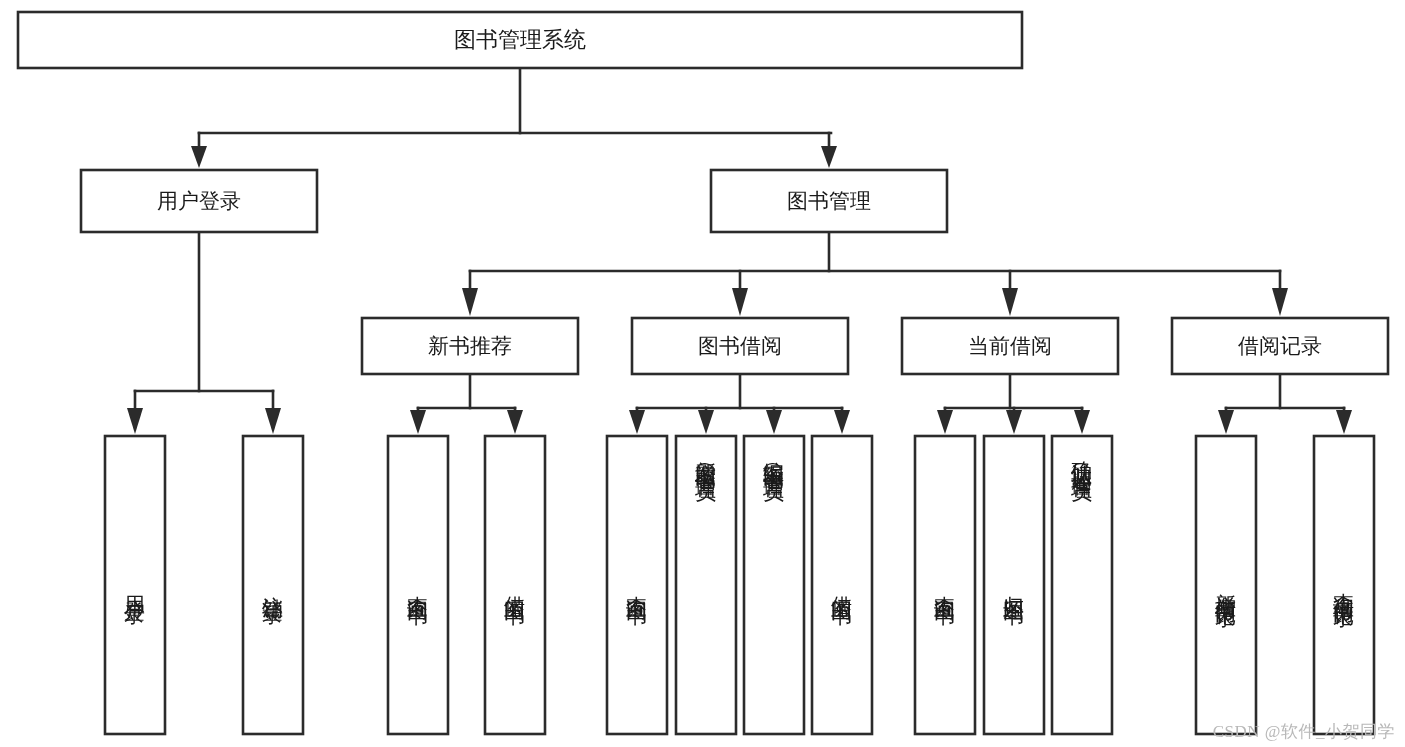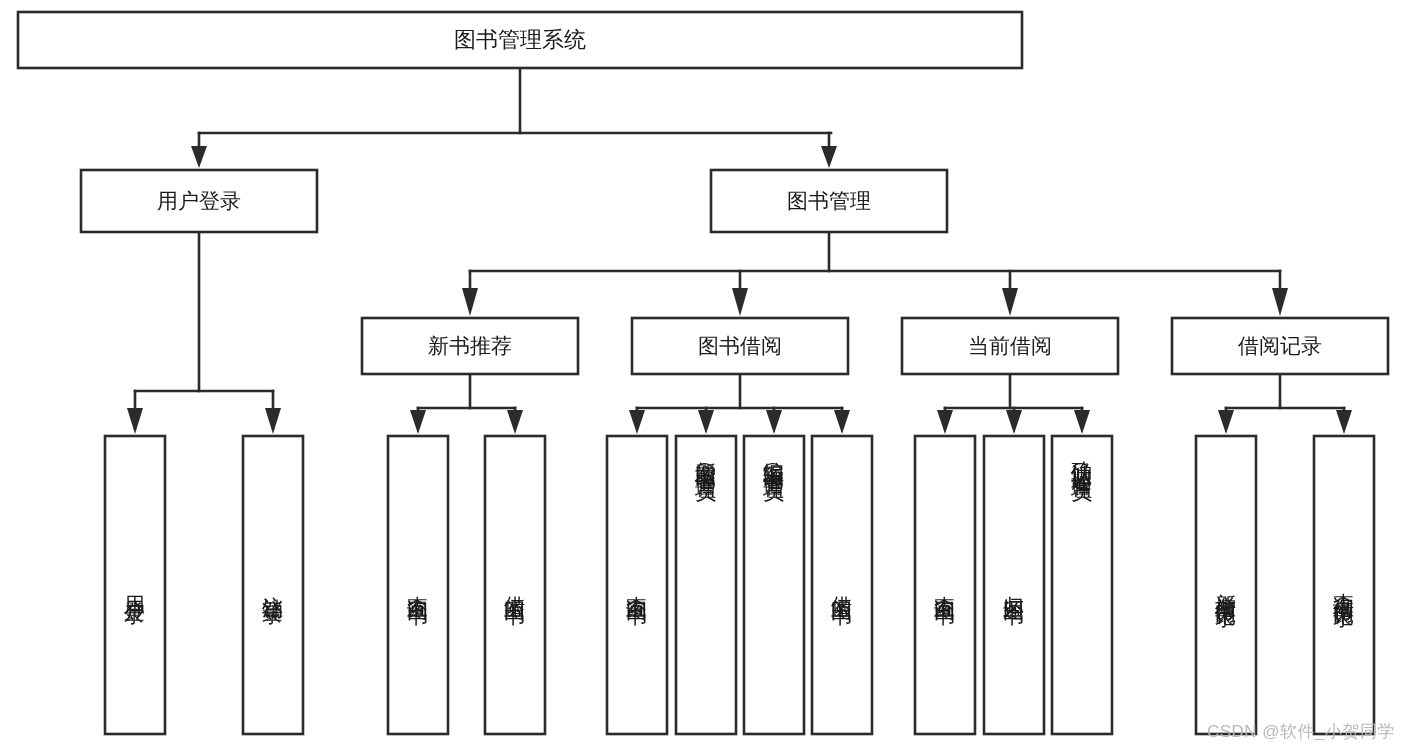--- a/index.html
+++ b/index.html
@@ -62,21 +62,21 @@
     white-space: nowrap;
     pointer-events: none;
     display: flex;
     align-items: center;
     justify-content: center;
   }
   .watermark {
     position: absolute;
     right: 10px;
     bottom: 4px;
-    font-family: Liberation Sans, sans-serif;
+    font-family: Liberation Serif, serif;
     font-size: 17px;
     color: #b8b8b8;
     white-space: nowrap;
     letter-spacing: 0.5px;
   }
 </style>
 </head>
 <body>
 
 <div id="diagram-root">

